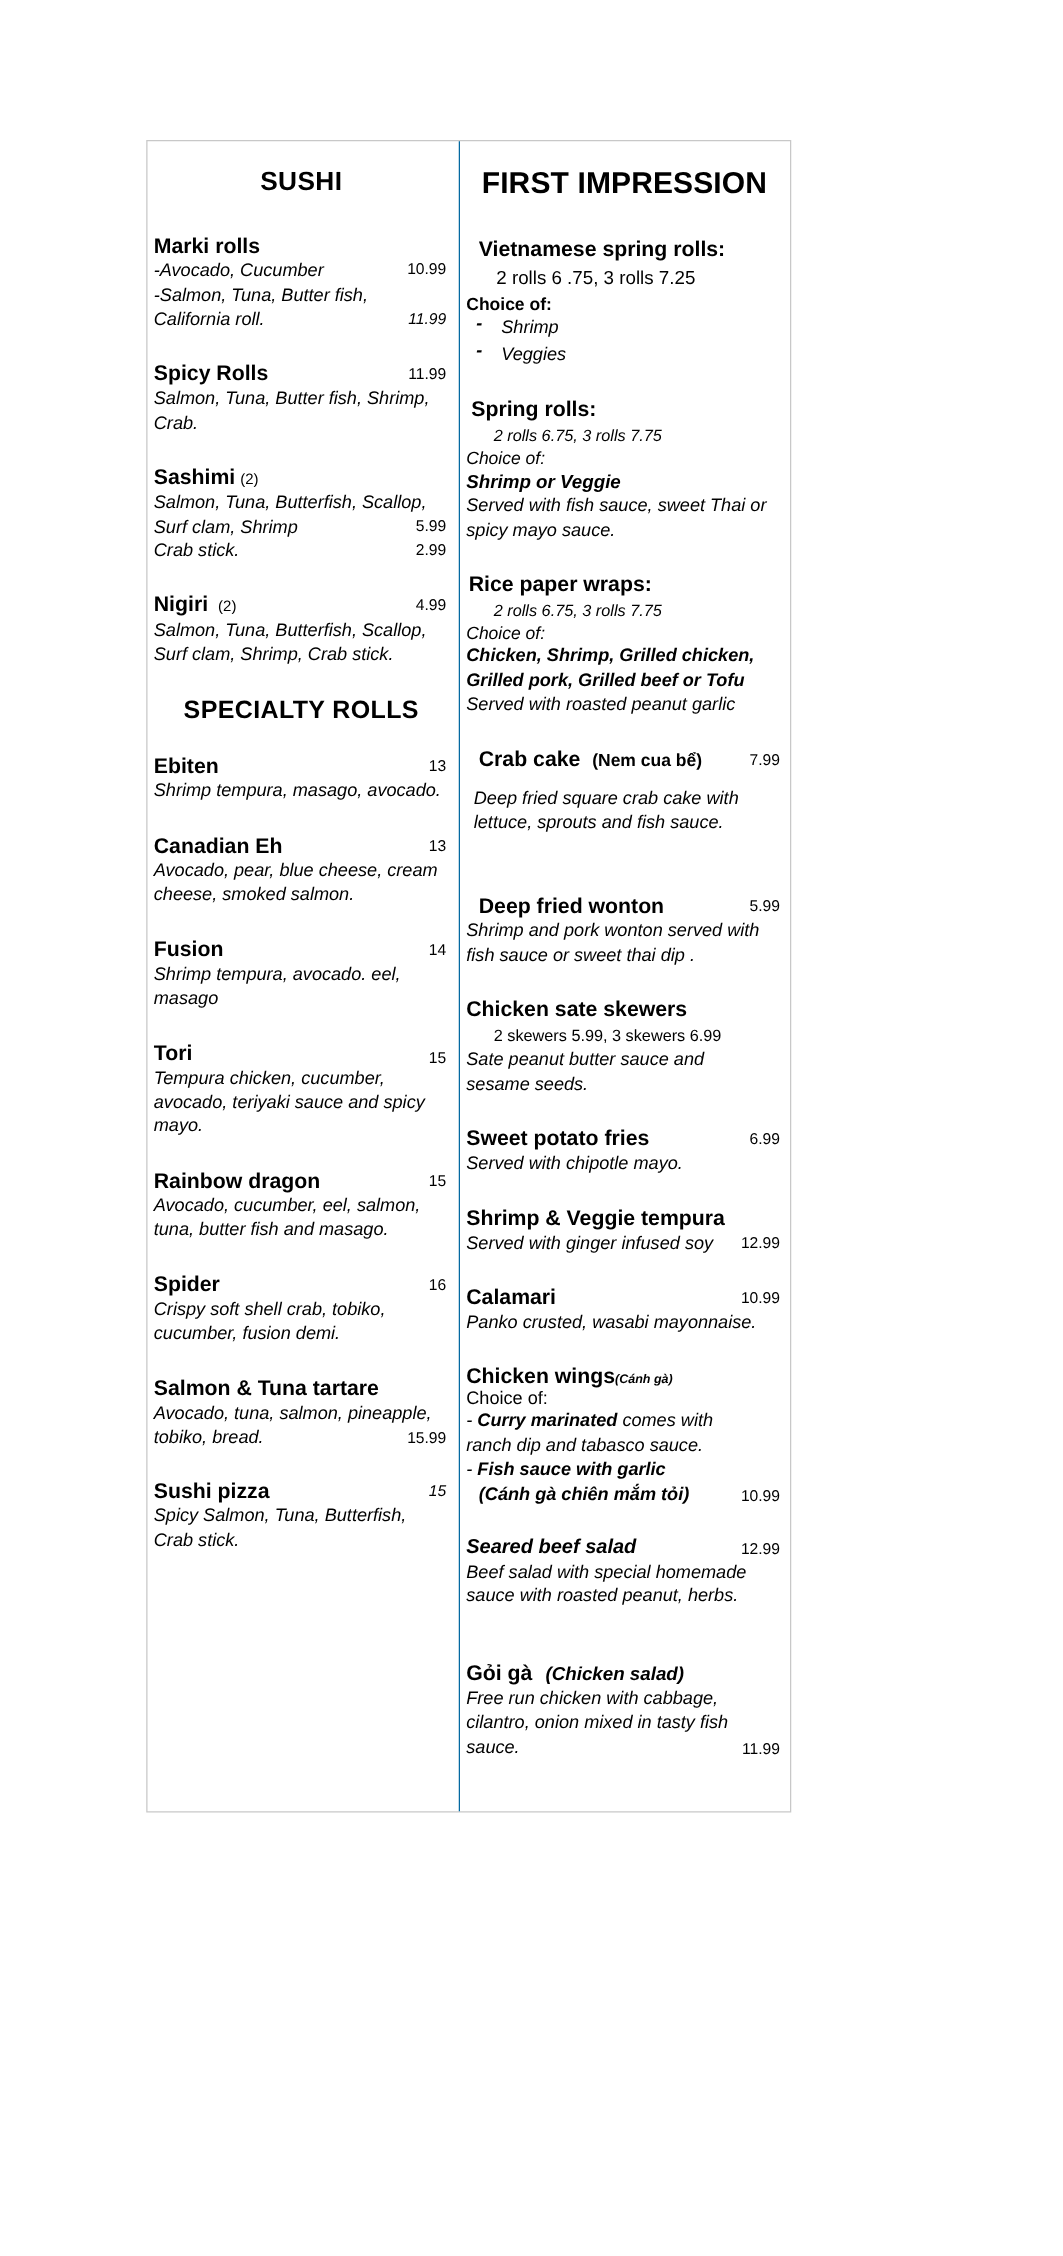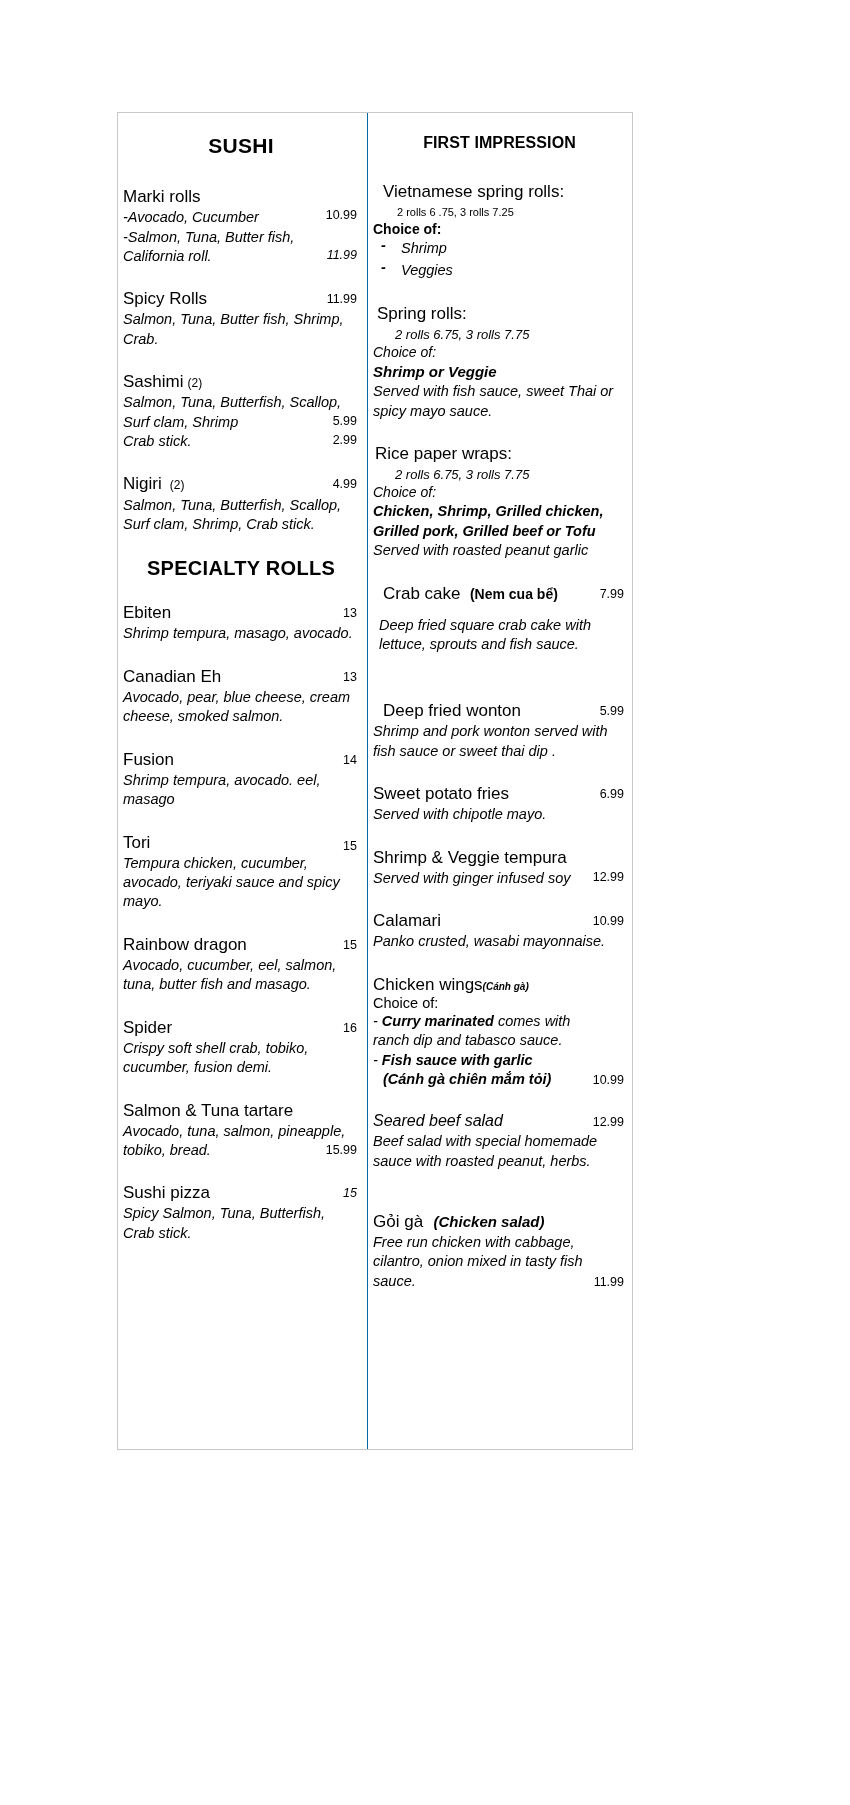--- a/index.html
+++ b/index.html
@@ -44,35 +44,35 @@
     font-size: 21px;
     letter-spacing: 0.3px;
     margin: 5px 0 0 0;
     line-height: 1.1;
   }
   .section-title.spec {
     margin-top: 24px;
     font-size: 20px;
   }
   .section-title.right-head {
-    font-size: 16px;
+    font-size: 24px;
     letter-spacing: 0.1px;
   }
   
   .item {
     position: relative;
     margin-top: 18px;
   }
   .item.loose { margin-top: 24px; }
   .name-row {
     display: block;
     position: relative;
   }
   .iname {
-    font-weight: normal;
+    font-weight: bold;
     font-size: 17px;
     line-height: 1.18;
   }
   .iname.sm { font-size: 16px; margin-top: 14px; }
   .qty {
     font-weight: normal;
     font-size: 12px;
     padding-left: 4px;
   }
   .viet {
@@ -82,21 +82,21 @@
   }
   .desc {
     font-style: italic;
     font-size: 14.5px;
     line-height: 1.27;
     margin-top: 1px;
   }
   .desc.b { font-weight: bold; font-style: italic; }
   .bold-plain { font-weight: bold; font-style: normal; font-size: 14px; }
   .sub {
-    font-size: 11px;
+    font-size: 15px;
     line-height: 1.3;
     padding-left: 18px;
   }
   .sub.it { font-style: italic; font-size: 13px; }
   .choice {
     font-size: 14px;
     font-style: italic;
     line-height: 1.25;
   }
   .bullet-line {
@@ -307,20 +307,26 @@
 
     <div class="item loose">
       <div class="name-row" style="padding-left:10px;margin-top:48px;">
         <span class="iname">Deep fried wonton</span>
         <span class="price hdr">5.99</span>
       </div>
       <div class="desc">Shrimp and pork wonton served with</div>
       <div class="desc">fish sauce or sweet thai dip .</div>
     </div>
 
+    <div class="item loose">
+      <div class="iname">Chicken sate skewers</div>
+      <div class="sub" style="padding-left:22px;margin-top:3px;font-size:13px;">2 skewers  5.99, 3 skewers 6.99</div>
+      <div class="desc">Sate peanut butter sauce and</div>
+      <div class="desc">sesame seeds.</div>
+    </div>
 
     <div class="item loose">
       <div class="name-row">
         <span class="iname">Sweet potato fries</span>
         <span class="price hdr">6.99</span>
       </div>
       <div class="desc">Served with chipotle mayo.</div>
     </div>
 
     <div class="item loose">

